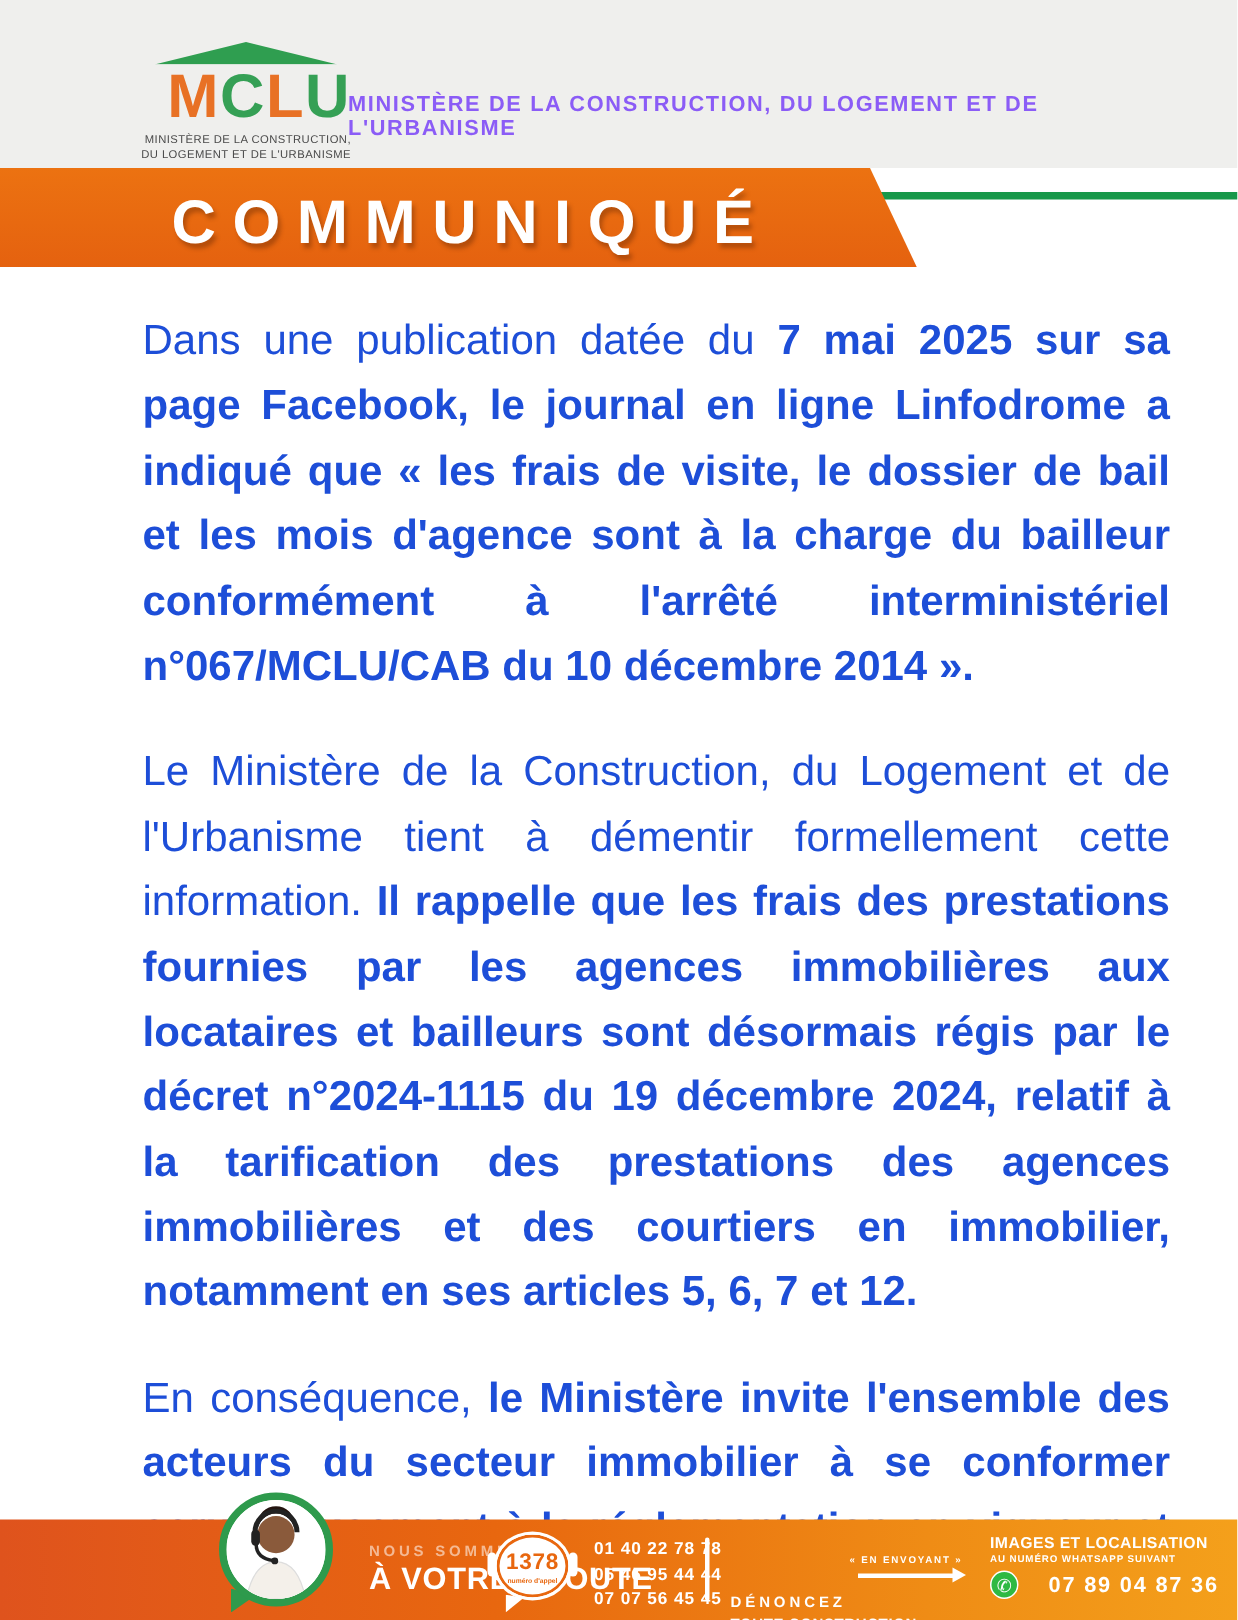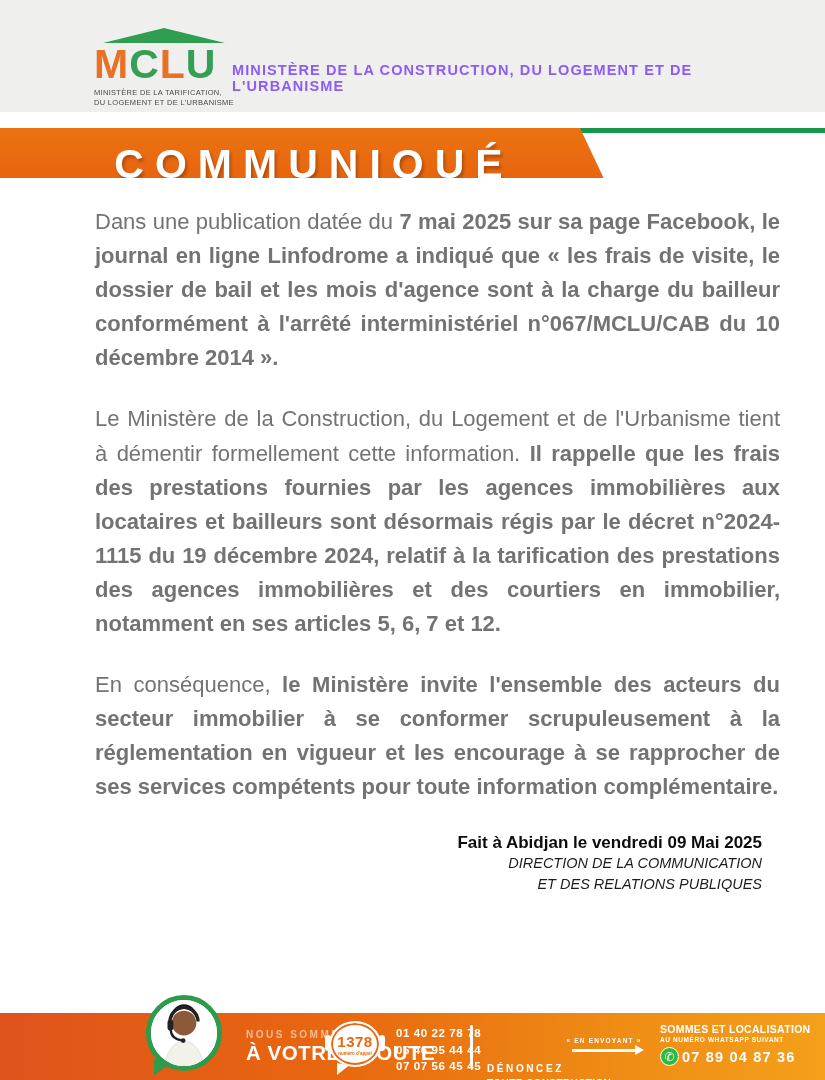--- a/index.html
+++ b/index.html
@@ -9,42 +9,42 @@
     font-family:"Liberation Sans", sans-serif;
     background:#ffffff;
     overflow:hidden;
   }
 
   
   .header {
     position:absolute; top:0; left:0; width:825px; height:112px;
     background:#efefed;
   }
-  .logo { position:absolute; left:94px; top:28px; width:140px; text-align:left; }
+  .logo { position:absolute; left:94px; top:28px; width:140px; text-align:right; }
   .roof {
     width:122px; height:15px; margin:0 auto 1px auto;
     background:#2f9e50;
     clip-path:polygon(50% 0, 100% 100%, 0 100%);
   }
   .mclu { font-size:41px; font-weight:700; line-height:1; letter-spacing:1px; }
   .mclu .lt-o { color:#e87125; }
   .mclu .lt-g { color:#35a055; }
   .logo-caption { margin-top:3px; font-size:7.5px; color:#4a4a4a; line-height:1.3; letter-spacing:.3px; }
   .ministry-title {
     position:absolute; left:232px; top:62px; width:540px;
     font-size:14.5px; font-weight:700; letter-spacing:1.1px; color:#8b5cf6;
   }
 
   
   .green-line {
     position:absolute; top:128px; left:395px; width:430px; height:5px;
     background:#17984a;
   }
   .banner {
-    position:absolute; top:128px; left:0; width:614px; height:72px;
+    position:absolute; top:112px; left:0; width:614px; height:72px;
     background:linear-gradient(180deg,#ec7211 0%, #e4600f 100%);
     clip-path:polygon(0 0, calc(100% - 34px) 0, 100% 100%, 0 100%);
     display:flex; align-items:center; justify-content:center;
   }
   .banner-label {
     color:#fff; font-size:41px; font-weight:700; letter-spacing:11px;
     padding-left:14px;
     text-shadow:2px 3px 3px rgba(80,30,0,.35);
   }
   .banner-shadow {
@@ -58,21 +58,21 @@
     position:absolute; top:178px; left:0; width:825px; height:835px;
     background:#ffffff;
   }
   .doc-title {
     margin:26px 60px 0 95px;
     color:#1b8e47; font-size:27.5px; font-weight:700; line-height:1.32;
   }
   .doc-title .title-prefix { font-weight:400; }
   .content p {
     margin:27px 45px 0 95px;
-    font-size:22px; line-height:1.55; color:#737373;
+    font-size:28px; line-height:1.55; color:#1d4ed8;
     text-align:justify; font-weight:400;
   }
   .content p b { font-weight:700; }
 
   .signature { margin:28px 63px 0 95px; text-align:right; }
   .sig-line1 { font-size:17px; font-weight:700; color:#0c0c0c; }
   .sig-line2, .sig-line3 { font-size:14.5px; font-style:italic; color:#1c1c1c; line-height:1.45; }
 
   
   .footer {
@@ -127,31 +127,31 @@
 
   .images-block { position:absolute; left:660px; top:10px; color:#fff; }
   .images-l1 { font-size:10.5px; font-weight:700; letter-spacing:.3px; }
   .images-l2 { font-size:6.5px; font-weight:700; letter-spacing:.6px; margin-top:1px; }
   .wa-row { display:flex; align-items:center; margin-top:4px; }
   .wa-icon {
     width:19px; height:19px; border-radius:50%; background:#2fb943;
     color:#fff; font-size:12px; display:flex; align-items:center; justify-content:center;
     border:1.5px solid #fff;
   }
-  .wa-num { margin-left:3px; font-size:14.5px; font-weight:700; letter-spacing:1.2px; }
+  .wa-num { margin-left:20px; font-size:14.5px; font-weight:700; letter-spacing:1.2px; }
 </style>
 </head>
 <body>
 
 <div class="header">
   <div class="logo">
     <div class="roof"></div>
     <div class="mclu"><span class="lt-o">M</span><span class="lt-g">C</span><span class="lt-o">L</span><span class="lt-g">U</span></div>
     <div class="logo-caption">
-      <div>MINISTÈRE DE LA TARIFICATION,</div>
+      <div>MINISTÈRE DE LA CONSTRUCTION,</div>
       <div>DU LOGEMENT ET DE L'URBANISME</div>
     </div>
   </div>
   <div class="ministry-title">MINISTÈRE DE LA CONSTRUCTION, DU LOGEMENT ET DE L'URBANISME</div>
 </div>
 
 <div class="green-line"></div>
 <div class="banner">
   <div class="banner-label">COMMUNIQUÉ</div>
 </div>
@@ -219,21 +219,21 @@
     <div class="den-2">TOUTE CONSTRUCTION</div>
     <div class="den-3">PRESTATIONS</div>
   </div>
 
   <div class="sending">
     <div class="sending-label">« EN ENVOYANT »</div>
     <div class="arrow-line"></div>
   </div>
 
   <div class="images-block">
-    <div class="images-l1">SOMMES ET LOCALISATION</div>
+    <div class="images-l1">IMAGES ET LOCALISATION</div>
     <div class="images-l2">AU NUMÉRO WHATSAPP SUIVANT</div>
     <div class="wa-row">
       <div class="wa-icon">✆</div>
       <div class="wa-num">07 89 04 87 36</div>
     </div>
   </div>
 
 </div>
 
 </body></html>

